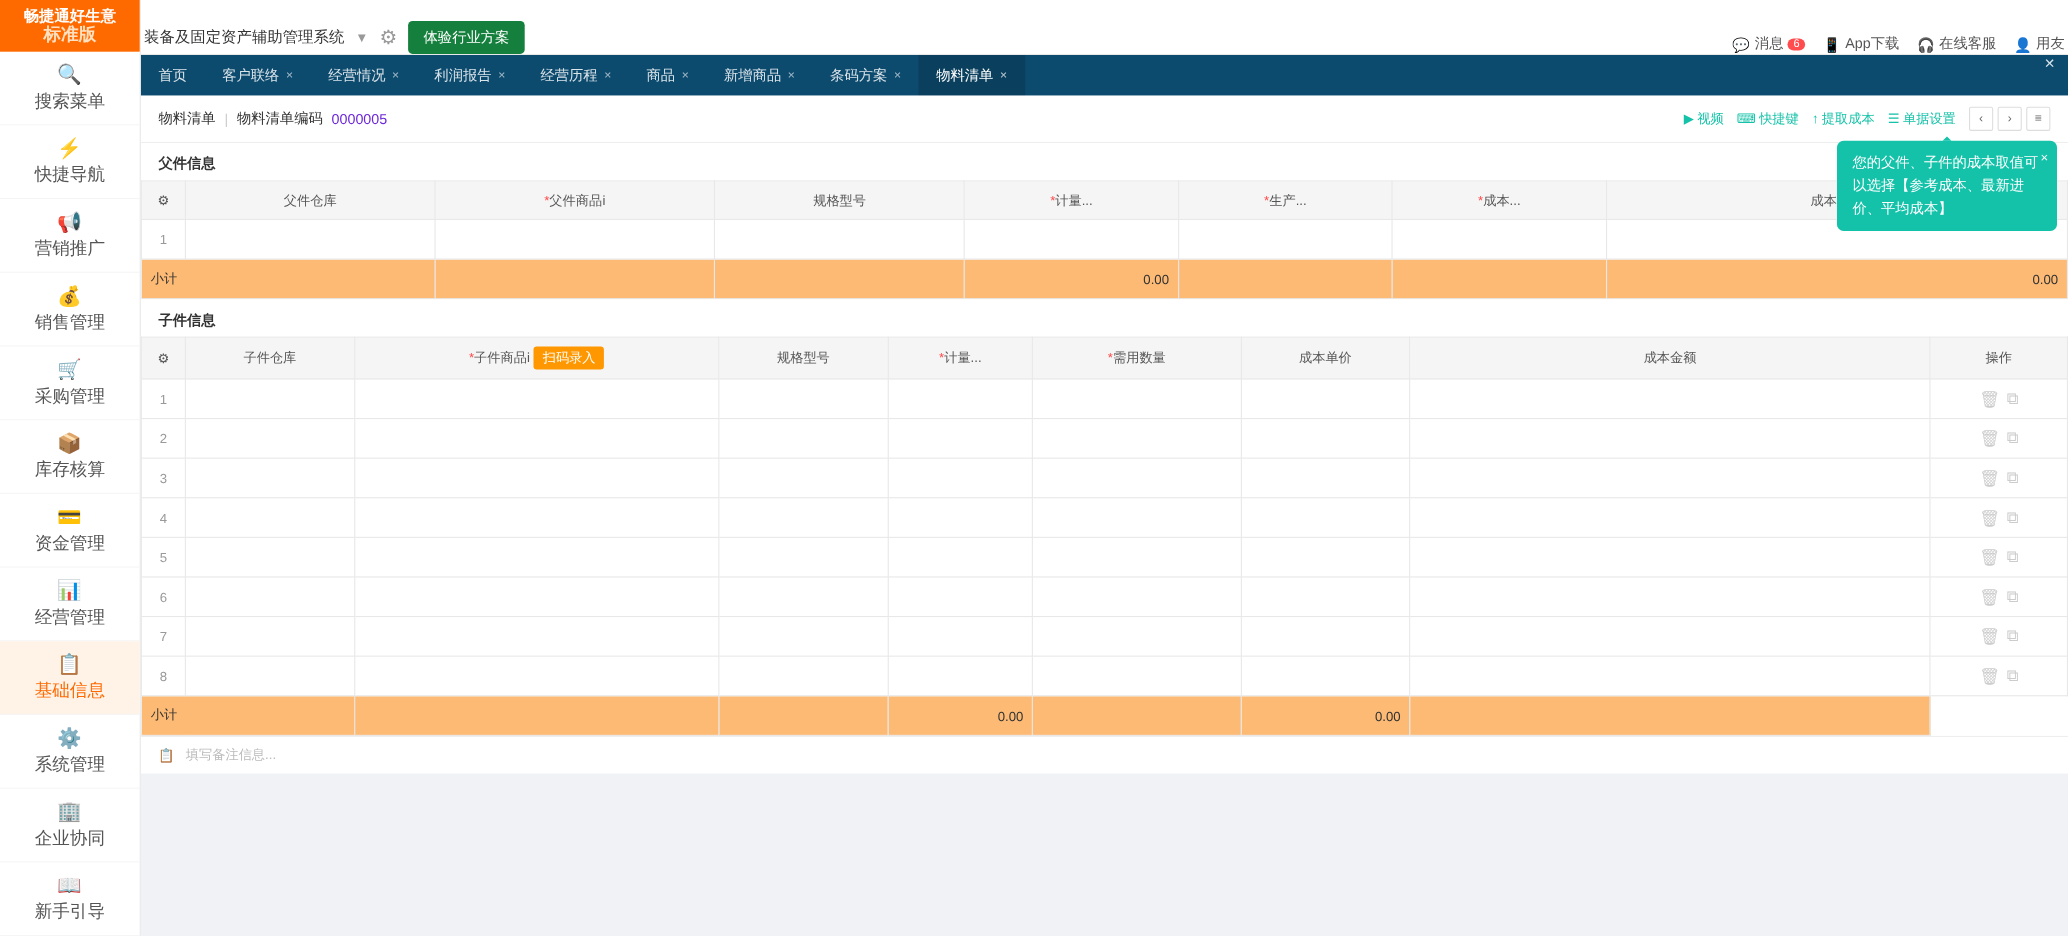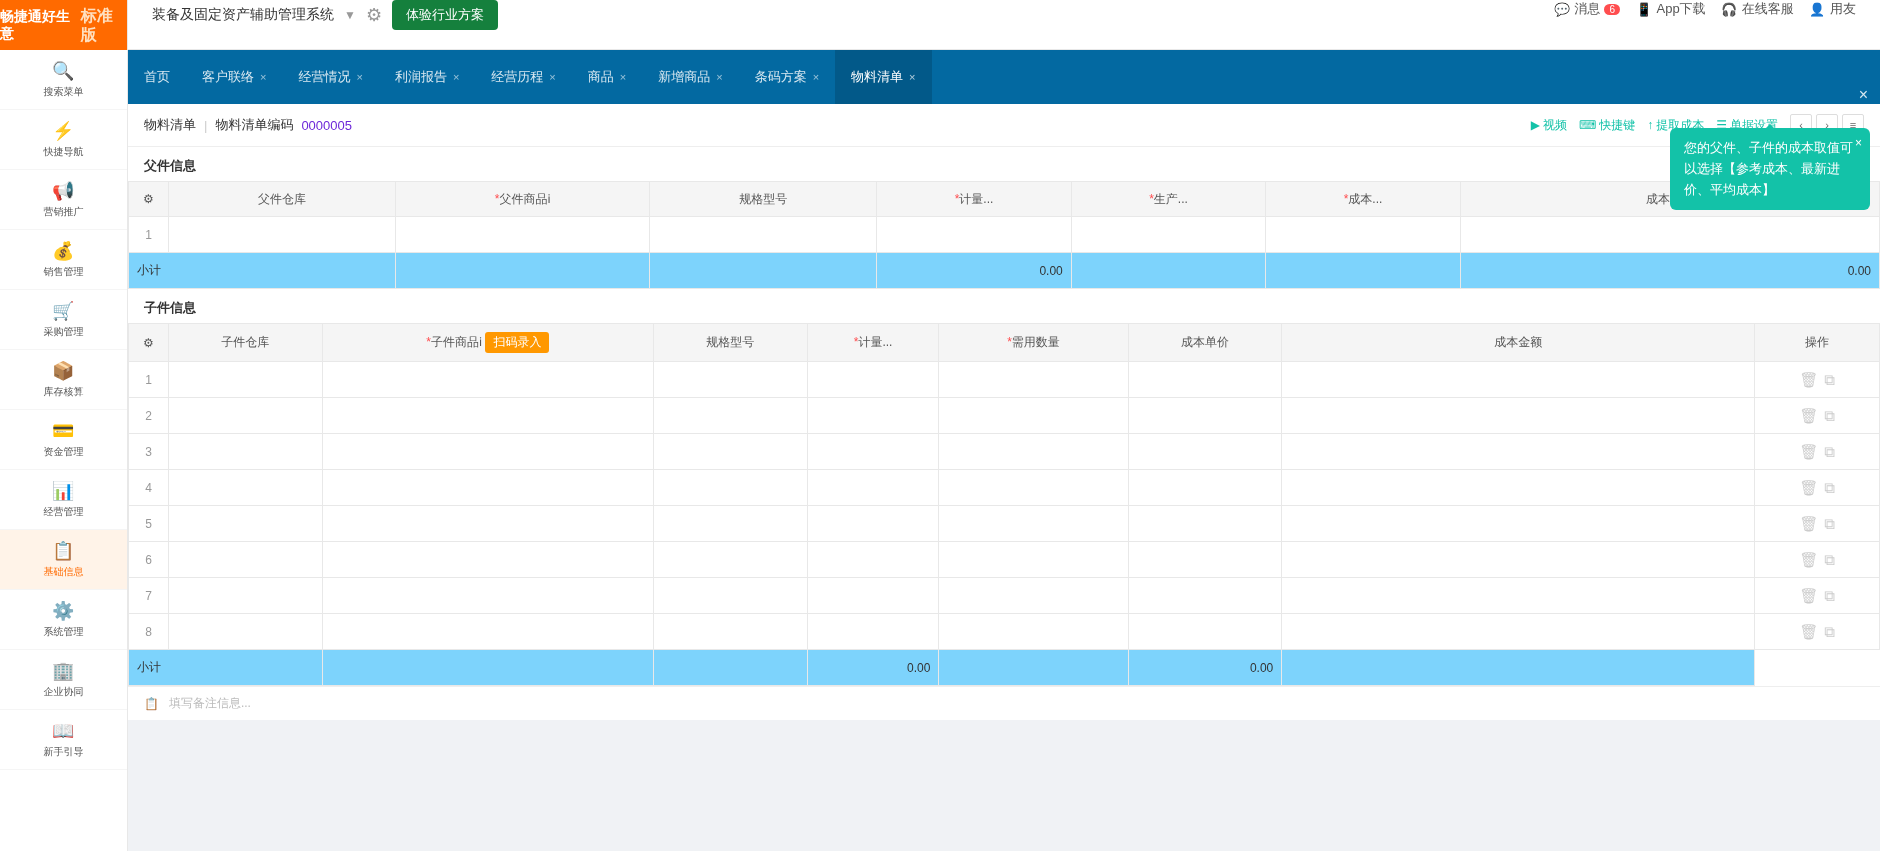--- a/index.html
+++ b/index.html
@@ -16,54 +16,54 @@
     }
     .sidebar-logo {
       background: #ff6a00;
       height: 50px;
       display: flex;
       align-items: center;
       justify-content: center;
       color: #fff;
       font-size: 14px;
       font-weight: bold;
-      flex-direction: row;
+      flex-direction: column;
       line-height: 1.2;
     }
     .sidebar-logo .sub { font-size: 16px; color: #ffe0c0; }
     .sidebar-item {
       display: flex;
       flex-direction: column;
       align-items: center;
       padding: 10px 0;
       cursor: pointer;
       color: #555;
       font-size: 12px;
       border-bottom: 1px solid #f5f5f5;
     }
     .sidebar-item.active { background: #fff3e8; color: #ff6a00; }
     .sidebar-item .icon { font-size: 18px; margin-bottom: 3px; }
-    .sidebar-item .label { font-size: 10px; }
+    .sidebar-item .label { font-size: 16px; }
 
     
     .main-area {
       flex: 1;
       display: flex;
       flex-direction: column;
       overflow: hidden;
     }
 
     
     .top-header {
       background: #fff;
       height: 50px;
       display: flex;
-      align-items: flex-start;
+      align-items: flex-end;
       justify-content: space-between;
-      padding: 0 24px;
+      padding: 0 3px;
       border-bottom: 1px solid #e8e8e8;
       flex-shrink: 0;
     }
     .top-header-left {
       display: flex;
       align-items: center;
       gap: 10px;
     }
     .system-title { font-size: 14px; color: #333; }
     .dropdown-arrow { color: #999; font-size: 12px; }
@@ -95,24 +95,24 @@
       color: #fff;
       border-radius: 8px;
       font-size: 10px;
       padding: 0 4px;
       min-width: 16px;
       text-align: center;
     }
 
     
     .nav-tabs {
-      background: #0369a1;
-      display: flex;
-      align-items: flex-end;
-      height: 54px;
+      background: #0c4a6e;
+      display: flex;
+      align-items: flex-start;
+      height: 37px;
       flex-shrink: 0;
       overflow: hidden;
     }
     .nav-tab {
       color: rgba(255,255,255,0.85);
       padding: 0 16px;
       height: 100%;
       display: flex;
       align-items: center;
       cursor: pointer;
@@ -208,21 +208,21 @@
       font-size: 12px;
       color: #333;
       height: 36px;
     }
     .data-table .row-num {
       text-align: center;
       color: #999;
       width: 40px;
     }
     .data-table .subtotal-row td {
-      background: #7dd3fc;
+      background: #fdba74;
       color: #333;
       font-weight: normal;
     }
     .subtotal-label { color: #999; font-size: 12px; }
     .subtotal-value { font-weight: bold; color: #333; text-align: right; }
 
     
     .scan-btn {
       background: #ff9800;
       color: #fff;

